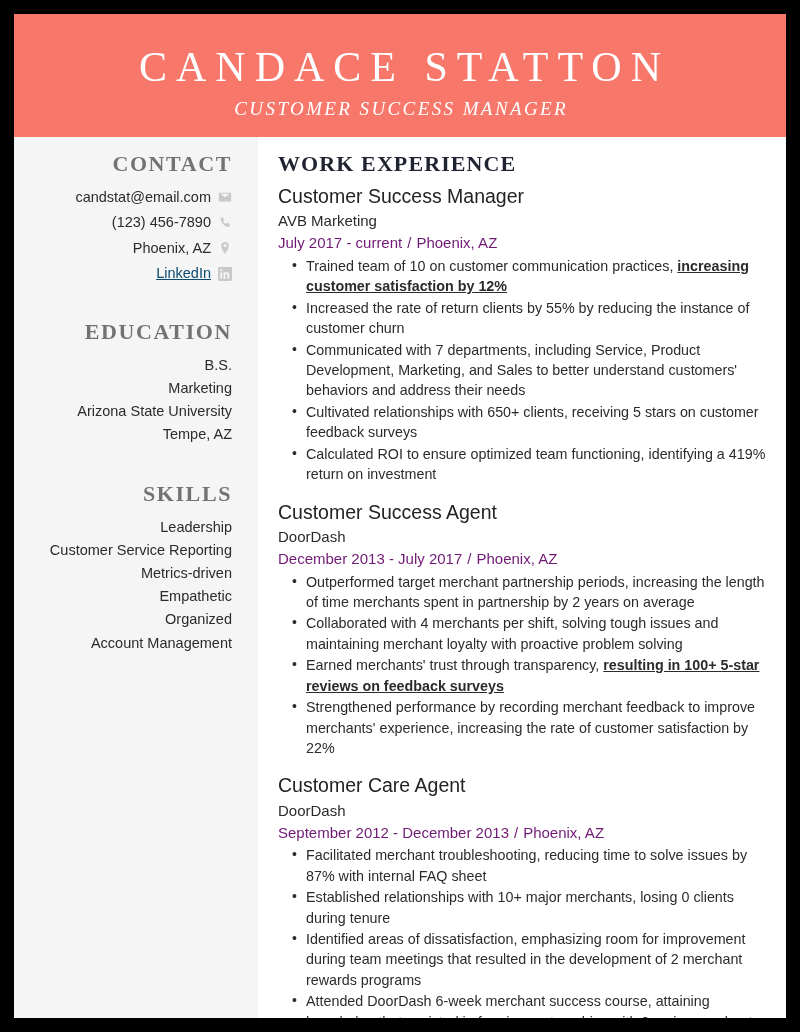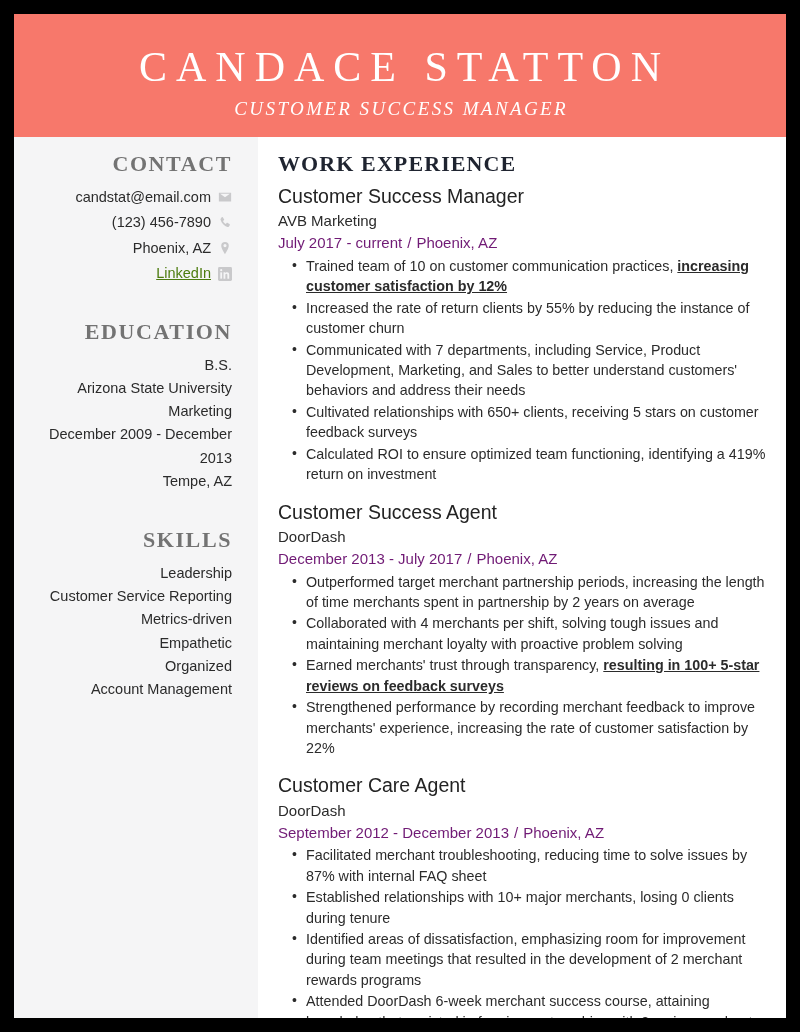--- a/index.html
+++ b/index.html
@@ -211,40 +211,39 @@
           </div>
           <div class="contact-row">
             <span class="contact-text">Phoenix, AZ</span>
             <span class="ic">
               <svg viewBox="0 0 16 16">
                 <path d="M8 1a4.3 4.3 0 00-4.3 4.3C3.7 8.6 8 15 8 15s4.3-6.4 4.3-9.7A4.3 4.3 0 008 1zm0 6a1.8 1.8 0 110-3.6A1.8 1.8 0 018 7z"></path>
               </svg>
             </span>
           </div>
           <div class="contact-row">
-            <a class="contact-text contact-link" href="#" style="color: #4d7c0f;">LinkedIn</a>
+            <a class="contact-text contact-link" href="#" style="color: #0c4a6e;">LinkedIn</a>
             <span class="ic">
               <svg viewBox="0 0 16 16">
                 <rect x="0" y="0" width="16" height="16" rx="1.6"></rect>
                 <g fill="#f5f5f6">
                   <rect x="2.6" y="6.1" width="2.1" height="7.2"></rect>
                   <circle cx="3.65" cy="3.6" r="1.25"></circle>
                   <path d="M6.3 6.1h2v1h.03c.28-.52.96-1.07 1.98-1.07 2.12 0 2.51 1.35 2.51 3.1v4.17h-2.1V9.56c0-.77-.01-1.76-1.08-1.76-1.08 0-1.25.83-1.25 1.7v3.8H6.3V6.1z"></path>
                 </g>
               </svg>
             </span>
           </div>
         </div>
 
       <div class="side-heading spaced">EDUCATION</div>
       <div id="education-list">
           <div class="side-list-item">B.S.</div>
+          <div class="side-list-item">Marketing</div>
           <div class="side-list-item">Arizona State University</div>
-          <div class="side-list-item">Marketing</div>
-          <div class="side-list-item">December 2009 - December 2013</div>
           <div class="side-list-item">Tempe, AZ</div>
         </div>
 
       <div class="side-heading spaced">SKILLS</div>
       <div id="skills-list">
           <div class="side-list-item">Leadership</div>
           <div class="side-list-item">Customer Service Reporting</div>
           <div class="side-list-item">Metrics-driven</div>
           <div class="side-list-item">Empathetic</div>
           <div class="side-list-item">Organized</div>

